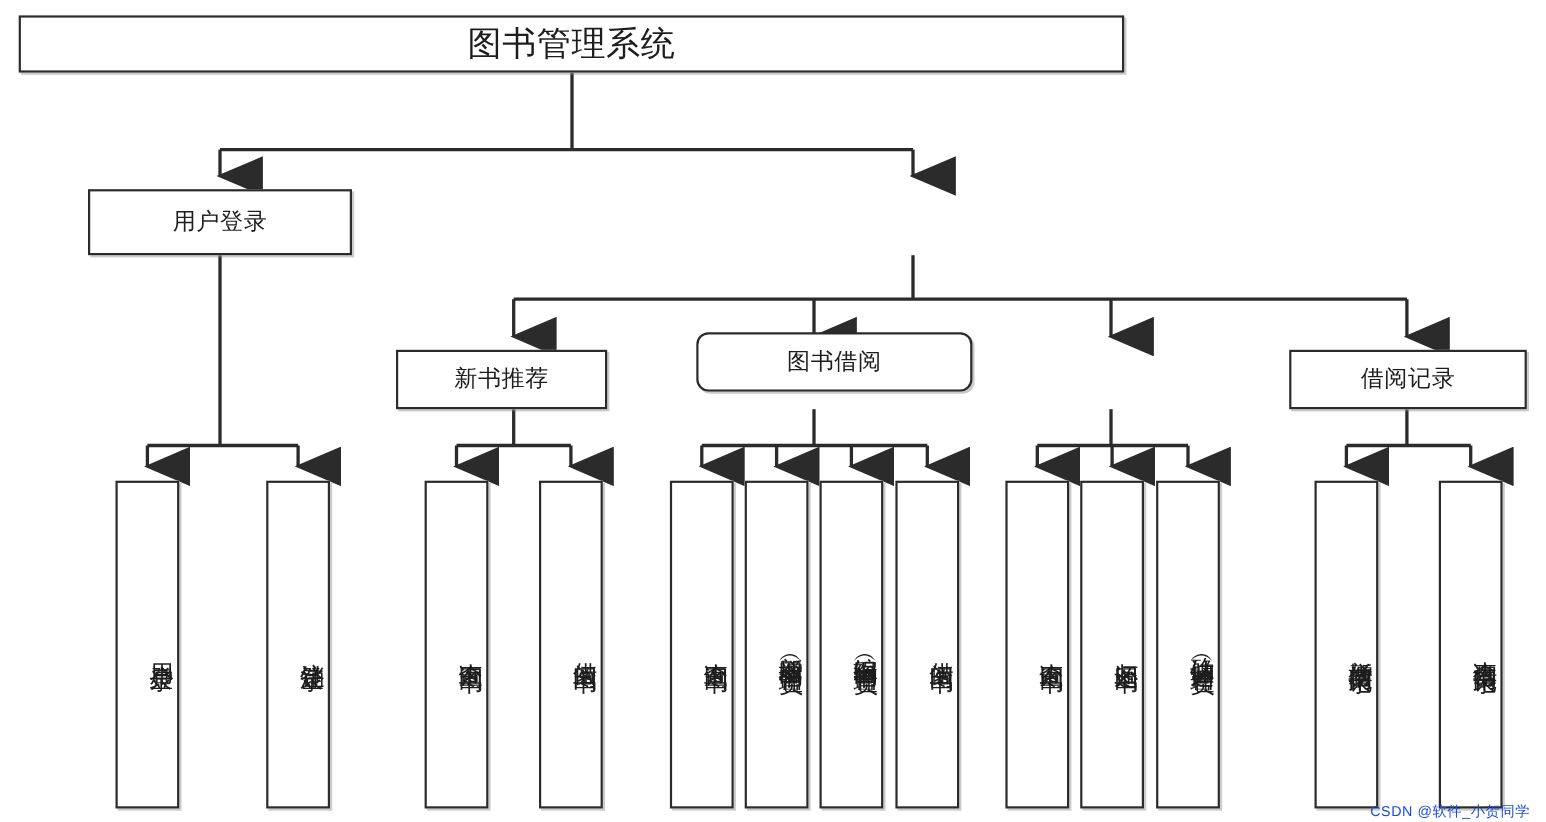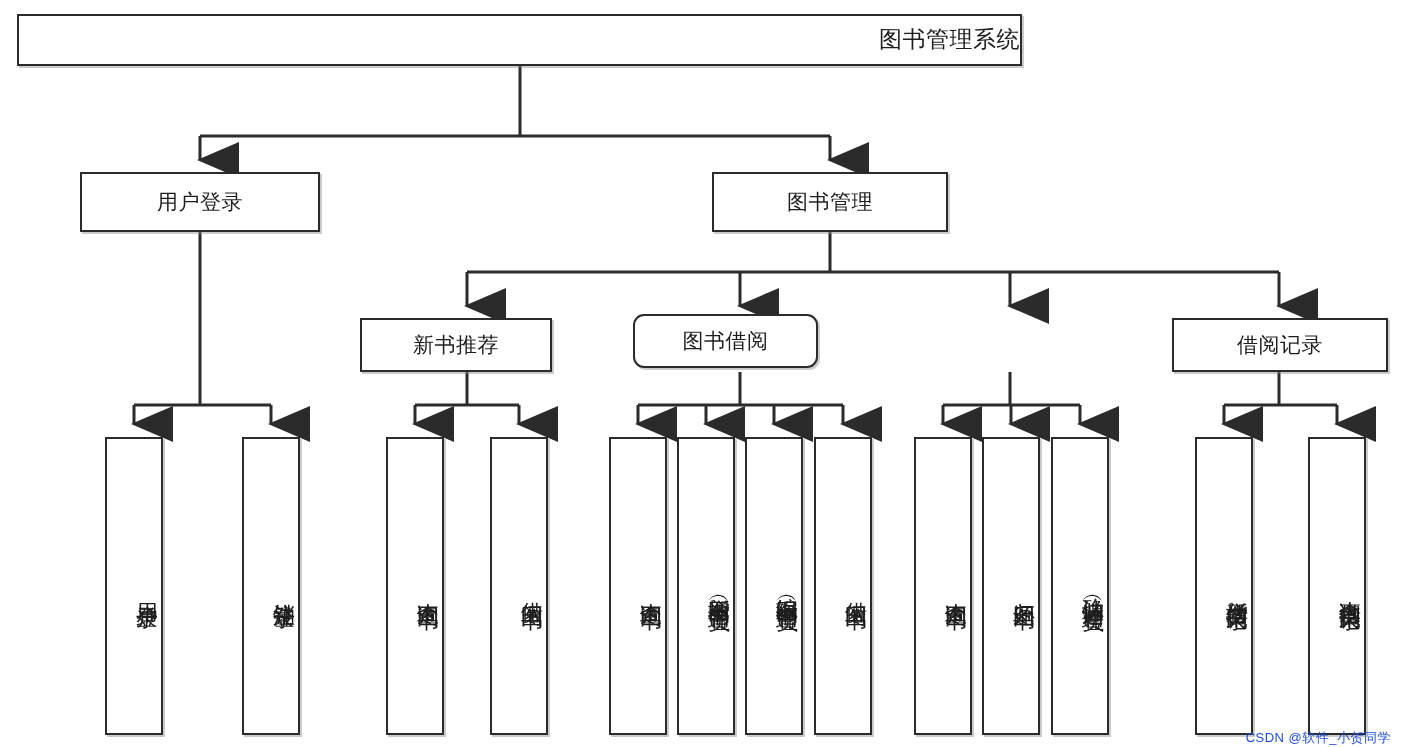--- a/index.html
+++ b/index.html
@@ -36,22 +36,21 @@
     color: #1d1d1d;
     z-index: 2;
   }
   .node.horiz {
     font-size: 21px;
     line-height: 1.2;
     letter-spacing: 0.5px;
     white-space: nowrap;
   }
   .node.root {
-    font-size: 23px;
-    justify-content: flex-end;
+    font-size: 31px;
   }
   .node.vert {
     writing-mode: vertical-rl;
     text-orientation: upright;
     font-size: 22px;
     line-height: 1.25;
     letter-spacing: 2px;
     align-items: flex-start;
     justify-content: center;
     padding-top: 6px;
@@ -128,28 +127,25 @@
     </g>
   </svg>
 
   <div class="node horiz root" style="left:17px; top:14px; width:1005px; height:52px;">
     <span>图书管理系统</span>
   </div>
 
   <div class="node horiz" style="left:80px; top:172px; width:240px; height:60px;">
     <span>用户登录</span>
   </div>
-  <div class="node horiz" style="left:712px; top:172px; width:236px; height:60px;">
-    <span>图书管理</span>
-  </div>
 
   <div class="node horiz" style="left:360px; top:318px; width:192px; height:54px;">
     <span>新书推荐</span>
   </div>
-  <div class="node horiz" style="left:633px; top:314px; width:185px; height:54px;border-radius:11px;">
+  <div class="node horiz" style="left:633px; top:302px; width:251px; height:54px;border-radius:11px;">
     <span>图书借阅</span>
   </div>
   <div class="node horiz" style="left:1172px; top:318px; width:216px; height:54px;">
     <span>借阅记录</span>
   </div>
 
   <div class="node vert" style="left:105px; top:437px; width:58px; height:298px;">
     <span class="vlabel">用户登录</span>
   </div>
   <div class="node vert" style="left:242px; top:437px; width:58px; height:298px;">

